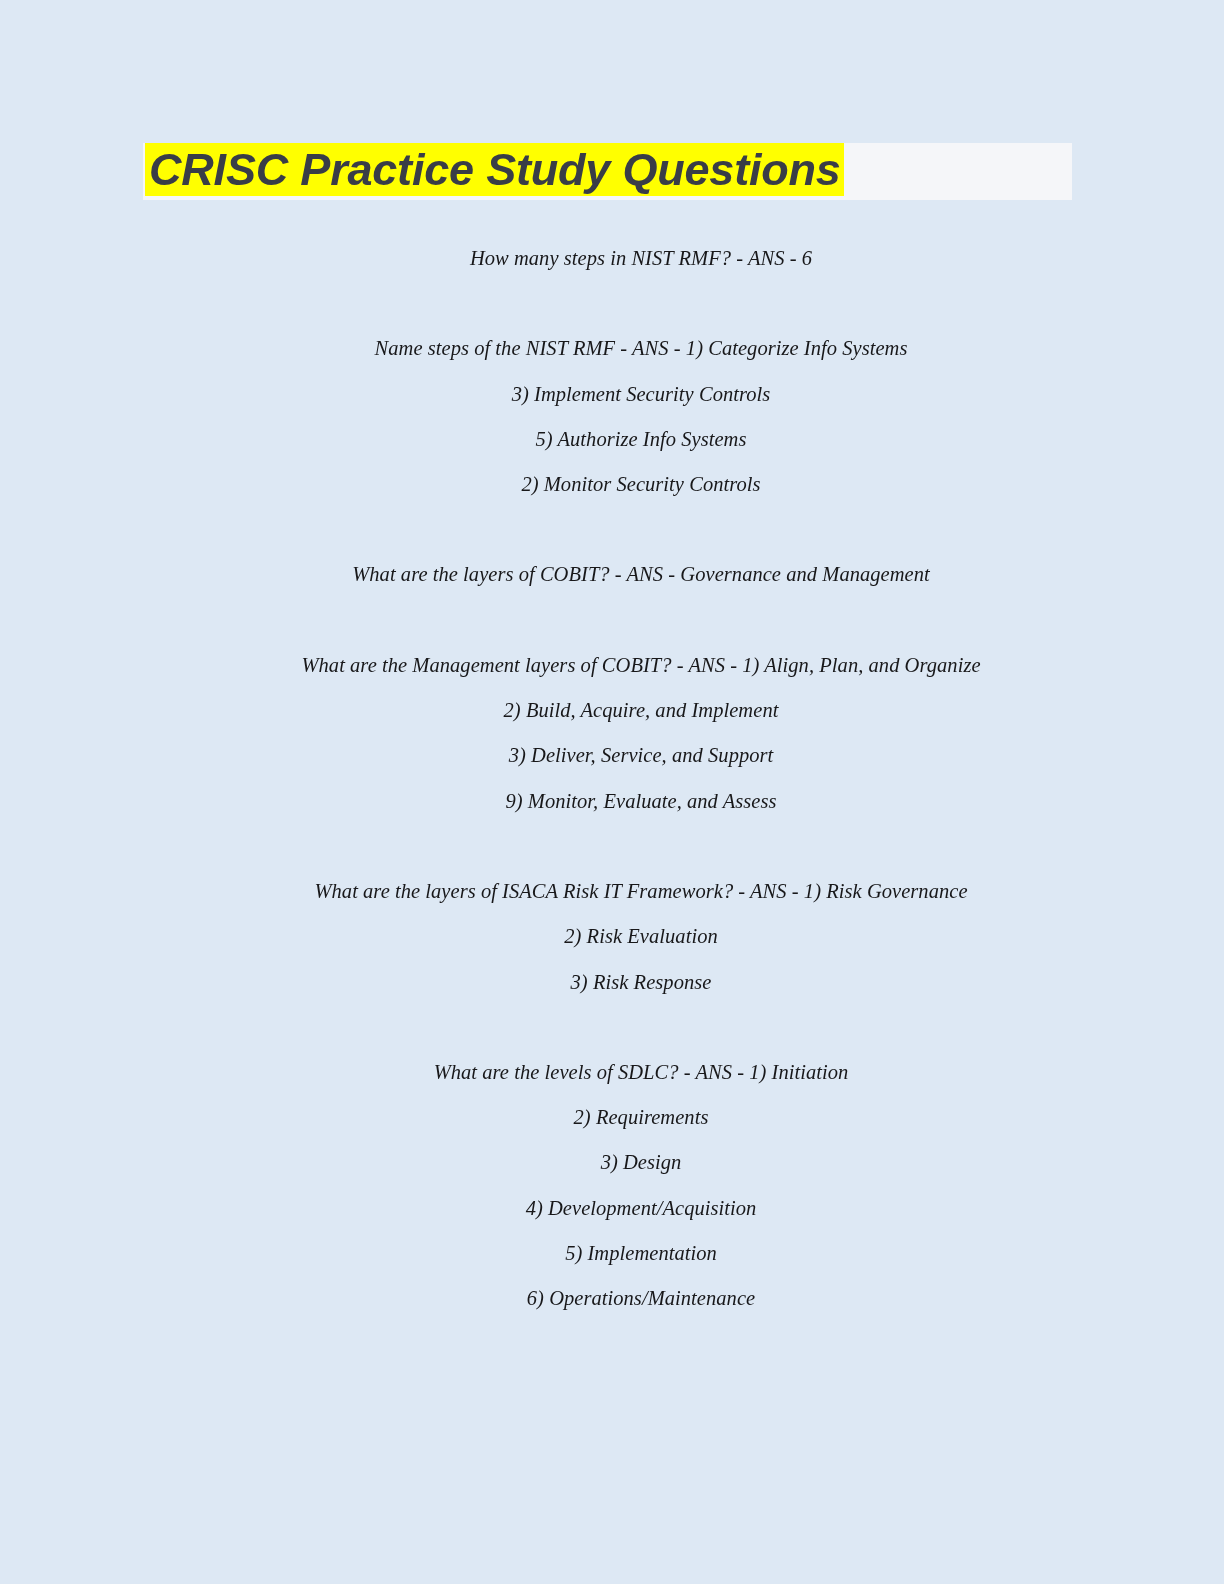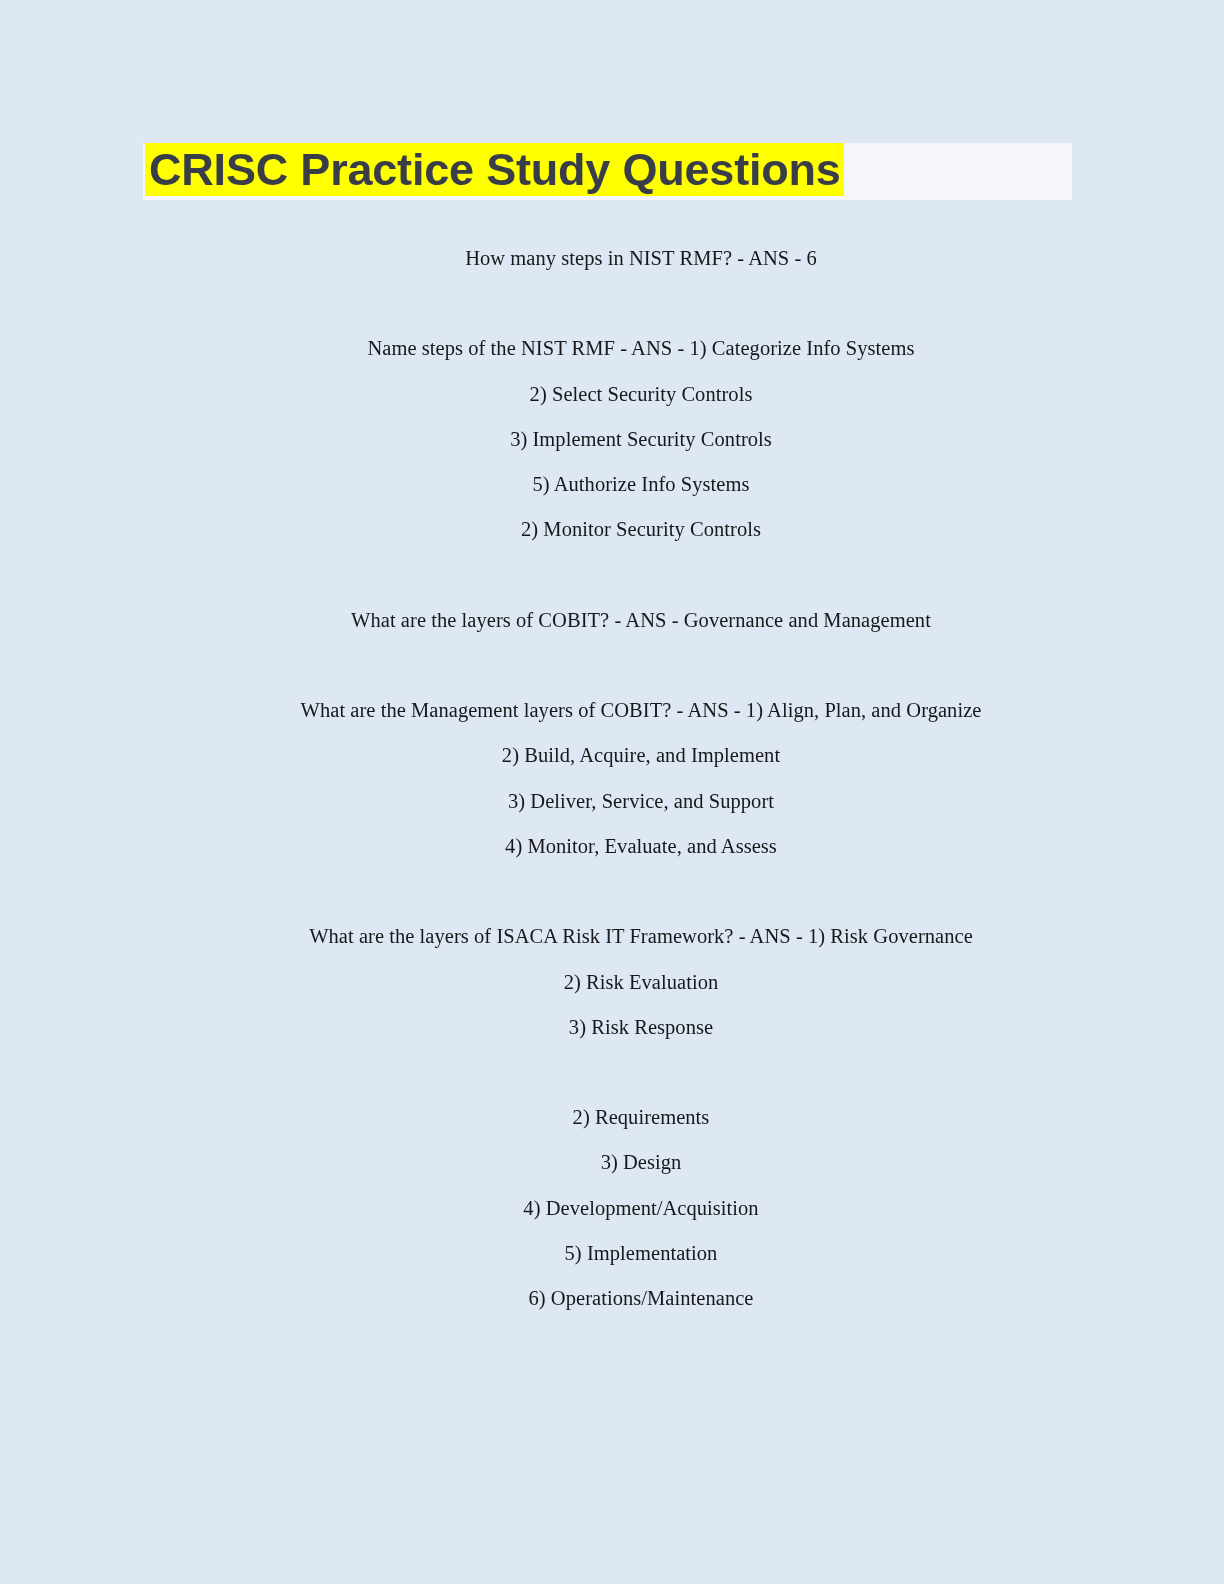--- a/index.html
+++ b/index.html
@@ -14,20 +14,21 @@
     font-family: "Liberation Serif", "DejaVu Serif", serif;
     -webkit-font-smoothing: antialiased;
     overflow: hidden;
   }
 
   .page {
     position: relative;
     width: 1044px;
     height: 1584px;
     box-sizing: border-box;
+    font-style: italic;
   }
 
   
   .title-wrap {
     position: absolute;
     left: 143px;
     top: 143px;
     width: 929px;       
     height: 57px;
     background: #f5f6f9;
@@ -89,40 +90,40 @@
     </div>
   </div>
 
   <div class="content">
 
   <div class="qa-block">
         <div class="line">How many steps in NIST RMF? - ANS - 6</div>
       </div>
       <div class="qa-block">
         <div class="line">Name steps of the NIST RMF - ANS - 1) Categorize Info Systems</div>
-        <div class="line">2) Select Security Controls</div>
         <div class="line">3) Implement Security Controls</div>
         <div class="line">5) Authorize Info Systems</div>
         <div class="line">2) Monitor Security Controls</div>
       </div>
       <div class="qa-block">
         <div class="line">What are the layers of COBIT? - ANS - Governance and Management</div>
       </div>
       <div class="qa-block">
         <div class="line">What are the Management layers of COBIT? - ANS - 1) Align, Plan, and Organize</div>
         <div class="line">2) Build, Acquire, and Implement</div>
         <div class="line">3) Deliver, Service, and Support</div>
-        <div class="line">4) Monitor, Evaluate, and Assess</div>
+        <div class="line">9) Monitor, Evaluate, and Assess</div>
       </div>
       <div class="qa-block">
         <div class="line">What are the layers of ISACA Risk IT Framework? - ANS - 1) Risk Governance</div>
         <div class="line">2) Risk Evaluation</div>
         <div class="line">3) Risk Response</div>
       </div>
       <div class="qa-block">
+        <div class="line">What are the levels of SDLC? - ANS - 1) Initiation</div>
         <div class="line">2) Requirements</div>
         <div class="line">3) Design</div>
         <div class="line">4) Development/Acquisition</div>
         <div class="line">5) Implementation</div>
         <div class="line">6) Operations/Maintenance</div>
       </div>
     </div>
 
 </div>
 

